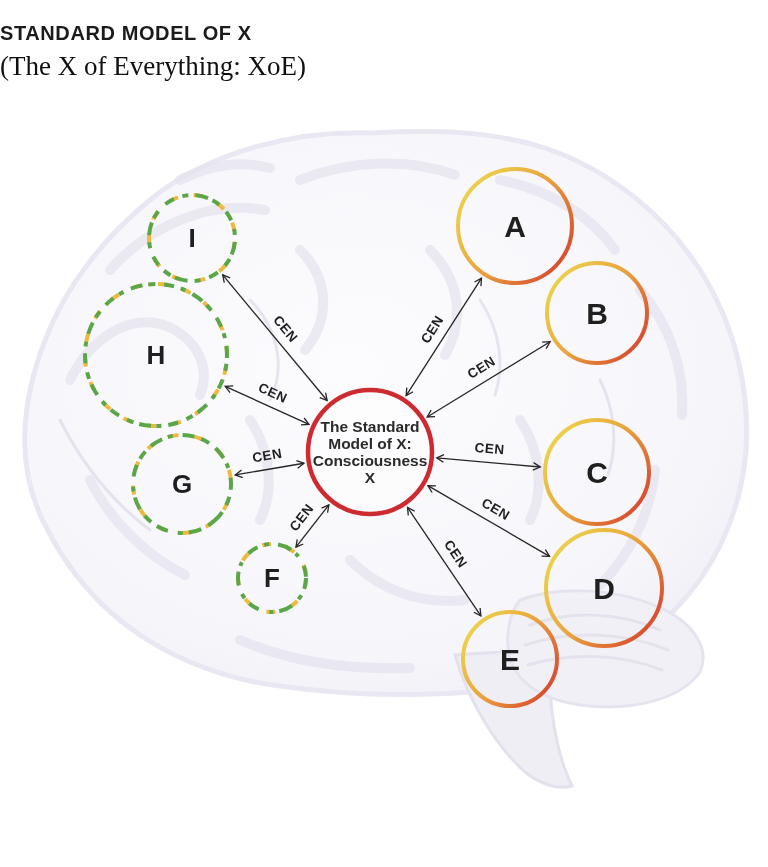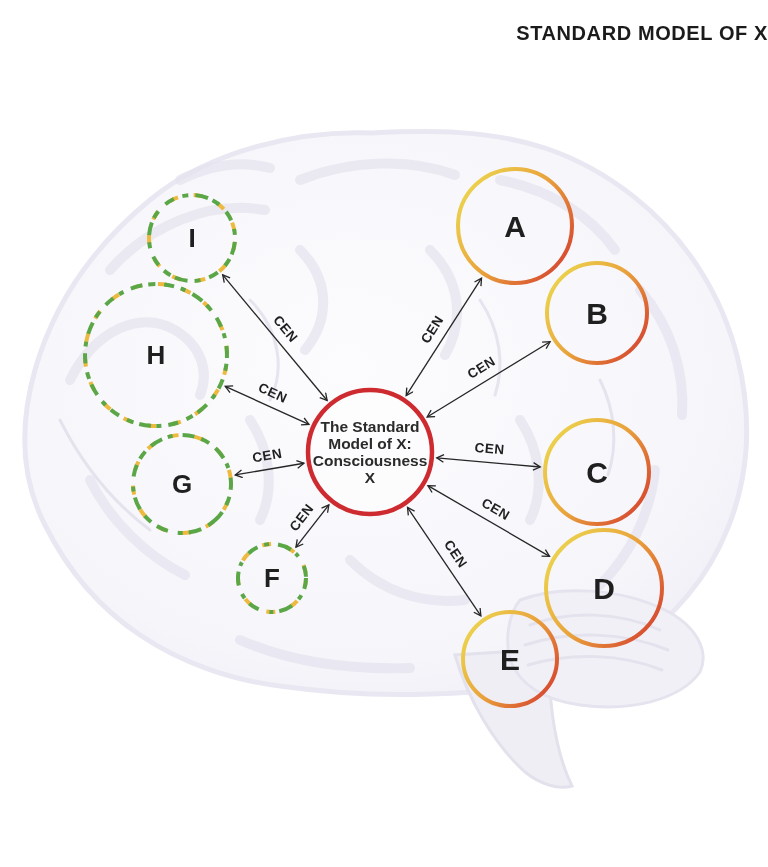--- a/index.html
+++ b/index.html
@@ -1,35 +1,36 @@
 <!DOCTYPE html>
 <html><head>
 <meta charset="utf-8">
 <style>
   html,body{margin:0;padding:0;background:#ffffff;}
   .canvas{
     position:relative;width:768px;height:867px;background:#ffffff;
     overflow:hidden;font-family:"Liberation Sans",sans-serif;
   }
-  .title-block{position:absolute;top:22px;left:0;right:0;text-align:right;z-index:5;}
+  .title-block{position:absolute;top:22px;left:0;right:0;text-align:left;z-index:5;}
   .title-main{font-size:20px;font-weight:bold;letter-spacing:.6px;color:#1b1b1b;}
   .title-sub{font-size:15px;margin-top:7px;letter-spacing:.9px;color:#222222;}
   .title-serif{font-family:"Liberation Serif","DejaVu Serif",serif;font-size:27px;margin-top:6px;color:#101010;}
   svg.scene{position:absolute;left:0;top:0;}
   .gyrus{fill:none;stroke:#e4e2ee;stroke-width:10;stroke-linecap:round;opacity:.7;}
   .crease{fill:none;stroke:#d8d5e5;stroke-width:3;stroke-linecap:round;opacity:.6;}
   .cstripe{fill:none;stroke:#e0deea;stroke-width:3;stroke-linecap:round;opacity:.8;}
 </style>
 </head>
 <body>
 
 <div class="canvas">
 
   <div class="title-block">
     <div class="title-main">STANDARD MODEL OF X</div>
+    <div class="title-serif">(The X of Everything: XoE)</div>
   </div>
 
   <svg class="scene" width="768" height="867" viewBox="0 0 768 867">
     <defs>
       <linearGradient id="ring-grad" x1="0" y1="0.15" x2="1" y2="0.85">
         <stop id="rg-s0" offset="0" stop-color="#ecd84f"></stop>
         <stop id="rg-s1" offset="0.5" stop-color="#e9a23b"></stop>
         <stop id="rg-s2" offset="1" stop-color="#d5402f"></stop>
       </linearGradient>
       <marker id="ah" orient="auto-start-reverse" markerUnits="userSpaceOnUse" markerWidth="12" markerHeight="12" refX="8" refY="4.5">

